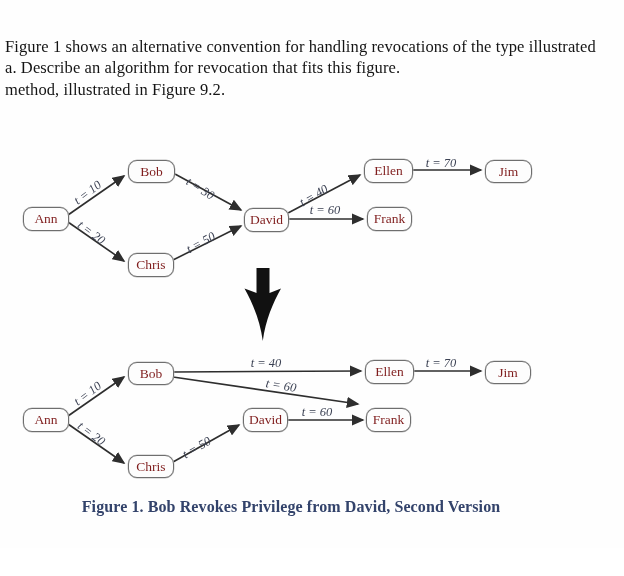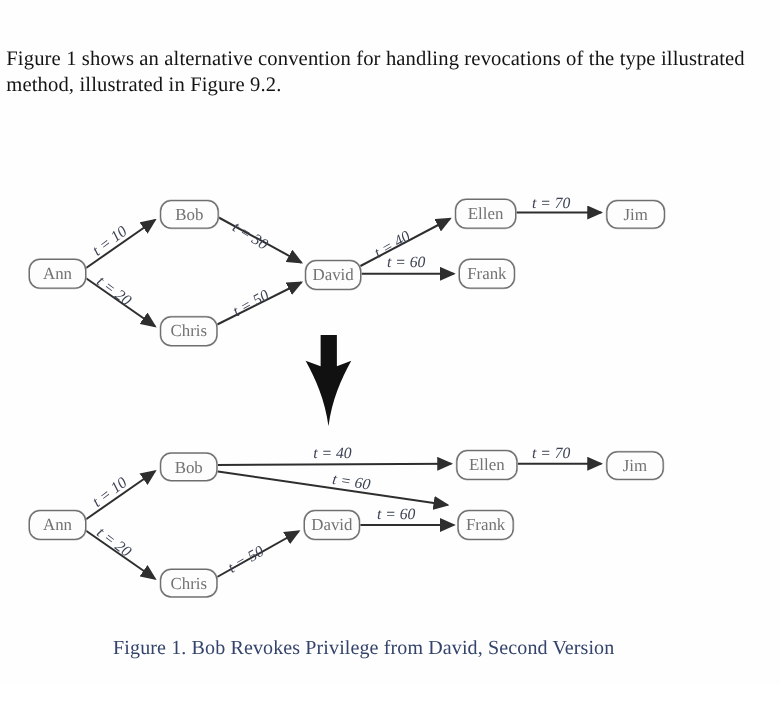--- a/index.html
+++ b/index.html
@@ -18,46 +18,46 @@
   }
   .diagram{position:absolute;left:0;top:0;width:624px;height:576px;}
   svg.edges{position:absolute;left:0;top:0;}
   .node{
     position:absolute;
     box-sizing:border-box;
     border:1.7px solid #6e6e6e;
     border-radius:9px;
     background:#fdfdfd;
     display:flex;align-items:center;justify-content:center;
-    font-size:13.5px;color:#737373;
+    font-size:13.5px;color:#7f1d1d;
     box-shadow:0 0 0 .4px #bdbdbd;
     text-align:right;
   }
   .elabel{
     position:absolute;
     transform:translate(-50%,-50%) rotate(var(--rot,0deg));
     font-style:italic;
     font-size:12.5px;color:#3c4254;
     white-space:nowrap;
   }
   .caption{
     position:absolute;left:0;top:498px;width:582px;
     text-align:center;
-    font-weight:normal;font-size:16px;color:#33436b;
+    font-weight:bold;font-size:16px;color:#33436b;
     letter-spacing:.1px;
-    margin-top:12px;
   }
 </style>
 </head>
 <body>
 
 <div class="page">
 
   <div class="intro">
     <div>Figure 1 shows an alternative convention for handling revocations of the type illustrated</div>
+    <div>a. Describe an algorithm for revocation that fits this figure.</div>
     <div>method, illustrated in Figure 9.2.</div>
   </div>
 
   <div class="diagram">
 
     <svg class="edges" width="624" height="576" viewBox="0 0 624 576">
       <defs>
         <marker id="ah" markerWidth="8" markerHeight="7" refX="7" refY="3.5" orient="auto">
           <path d="M0,0 L8,3.5 L0,7 Z" fill="#2e2e2e"></path>
         </marker>

